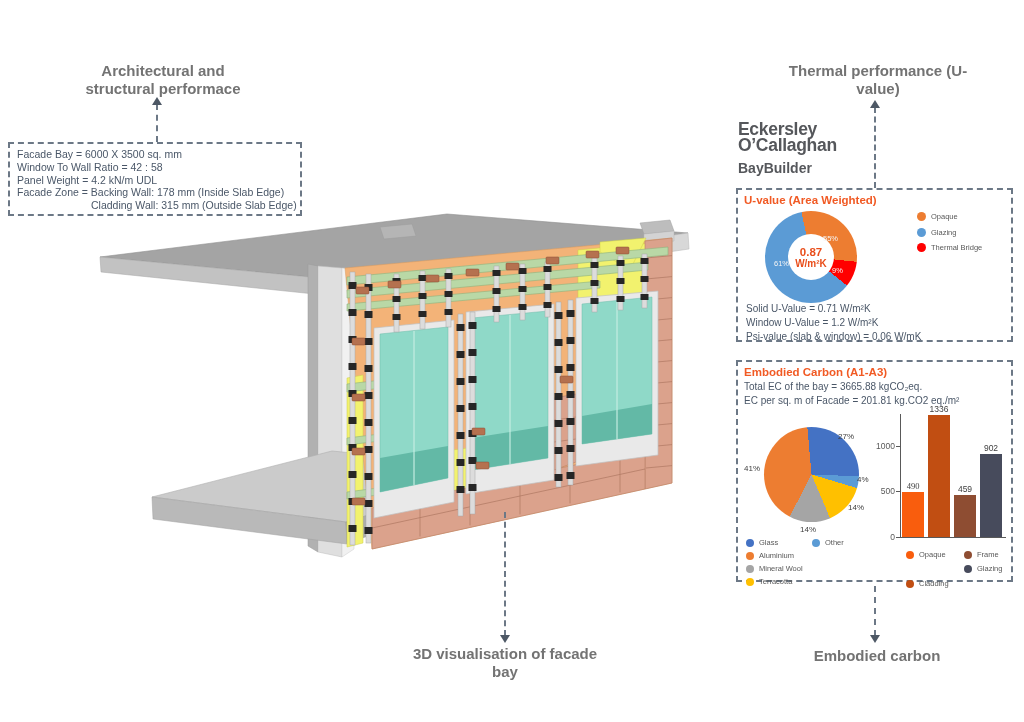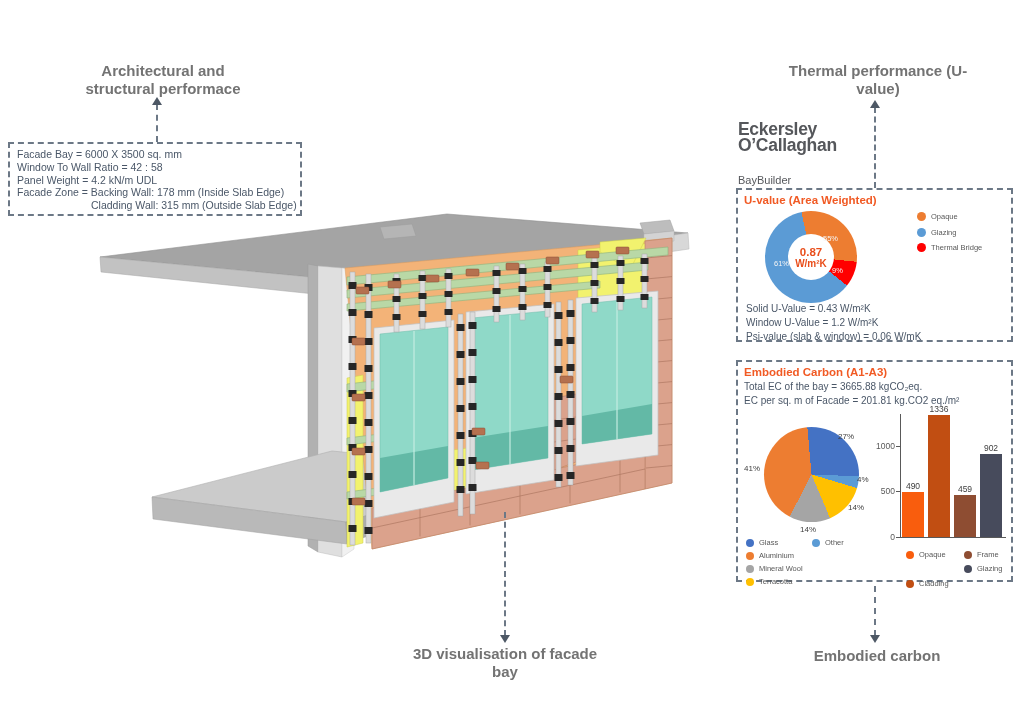--- a/index.html
+++ b/index.html
@@ -24,21 +24,21 @@
   .viz-arrow { left:504px; top:512px; height:124px; }
   .embodied-arrow { left:874px; top:586px; height:50px; }
 
   
   .spec-box { position:absolute; left:8px; top:142px; width:294px; height:74px; border:2px dashed #6C7886; padding:4px 4px 4px 7px; color:#4A5768; font-size:10.5px; line-height:12.8px; white-space:nowrap; }
   .spec-box .indent { padding-left:74px; }
 
   
   .logo { position:absolute; left:738px; top:121px; color:#55575B; }
   .logo .l1,.logo .l2 { font-size:17.5px; font-weight:700; letter-spacing:-0.3px; line-height:16px; }
-  .logo .product { font-size:11px; font-weight:400; margin-top:21px; }
+  .logo .product { font-size:14px; font-weight:700; margin-top:7px; }
 
   
   .panel { position:absolute; left:736px; width:277px; border:2px dashed #6C7886; background:#fff; }
   .panel.uvalue { top:188px; height:154px; }
   .panel.embodied { top:360px; height:222px; }
   .panel-title { position:absolute; left:6px; top:4px; color:#F15A24; font-weight:700; font-size:11.5px; white-space:nowrap; }
   .panel-line { position:absolute; left:6px; color:#4A5768; font-size:10px; white-space:nowrap; }
 
   
   .donut { position:absolute; left:27px; top:21px; width:92px; height:92px; border-radius:50%; }
@@ -123,21 +123,21 @@
         <div class="legend-item" style="left: 179px; top: 37.5px;">
           <span class="dot" style="background: rgb(91, 155, 213);"></span>
           <span>Glazing</span>
         </div>
         <div class="legend-item" style="left: 179px; top: 53px;">
           <span class="dot" style="background: rgb(255, 0, 0);"></span>
           <span>Thermal Bridge</span>
         </div>
       </div>
     <div class="uv-stats">
-      <div>Solid U-Value = 0.43  W/m²K</div>
+      <div>Solid U-Value = 0.71  W/m²K</div>
       <div>Window U-Value = 1.2  W/m²K</div>
       <div>Psi-value (slab &amp; window) = 0.06 W/mK</div>
     </div>
   </div>
 
   <div class="panel embodied">
     <div class="panel-title">Embodied Carbon (A1-A3)</div>
     <div class="panel-line" style="top:19px">Total EC of the bay = 3665.88 kgCO₂eq.</div>
     <div class="panel-line" style="top:33px">EC per sq. m of Facade = 201.81 kg.CO2 eq./m²</div>
     <div class="pie-wrap">
@@ -173,21 +173,21 @@
     <div id="barchart">
         <div class="axis" style="left: 162px; top: 52px; width: 1px; height: 123px;"></div>
         <div class="axis" style="left: 162px; top: 175px; width: 106px; height: 1px;"></div>
         <div class="tick-label" style="left: 131px; top: 170px;">0</div>
         <div class="axis" style="left: 158px; top: 175px; width: 4px; height: 1px;"></div>
         <div class="tick-label" style="left: 131px; top: 124.25px;">500</div>
         <div class="axis" style="left: 158px; top: 129.25px; width: 4px; height: 1px;"></div>
         <div class="tick-label" style="left: 131px; top: 78.5px;">1000</div>
         <div class="axis" style="left: 158px; top: 83.5px; width: 4px; height: 1px;"></div>
         <div class="bar" style="left: 164px; top: 130px; width: 22px; height: 45px; background: rgb(249, 93, 13);"></div>
-        <div class="bar-value" style="left: 160px; top: 119px;">490</div>
+        <div class="bar-value" style="left: 160px; top: 119px; font-family: Liberation Serif, serif;">490</div>
         <div class="bar" style="left: 190px; top: 53px; width: 22px; height: 122px; background: rgb(193, 78, 18);"></div>
         <div class="bar-value" style="left: 186px; top: 42px;">1336</div>
         <div class="bar" style="left: 216px; top: 133px; width: 22px; height: 42px; background: rgb(142, 77, 50);"></div>
         <div class="bar-value" style="left: 212px; top: 122px;">459</div>
         <div class="bar" style="left: 242px; top: 92px; width: 22px; height: 83px; background: rgb(71, 75, 92);"></div>
         <div class="bar-value" style="left: 238px; top: 81px;">902</div>
       </div>
     <div id="bar-legend">
         <div class="legend-item" style="left: 168px; top: 188px;">
           <span class="dot" style="width: 8px; height: 8px; background: rgb(249, 93, 13);"></span>

